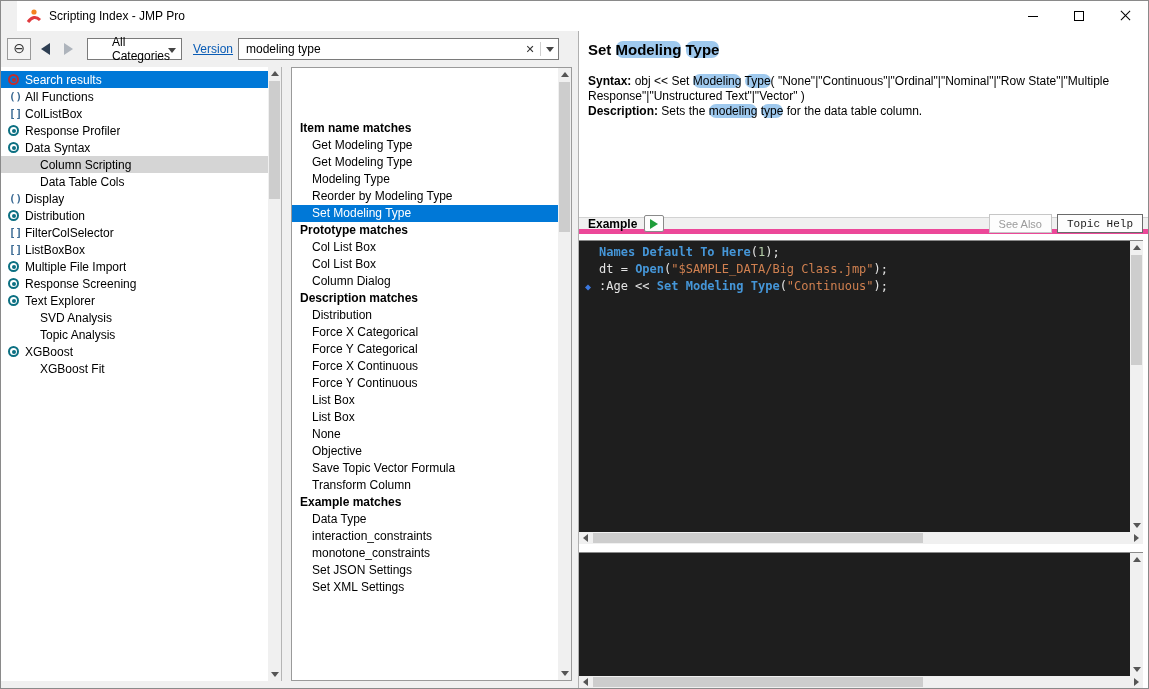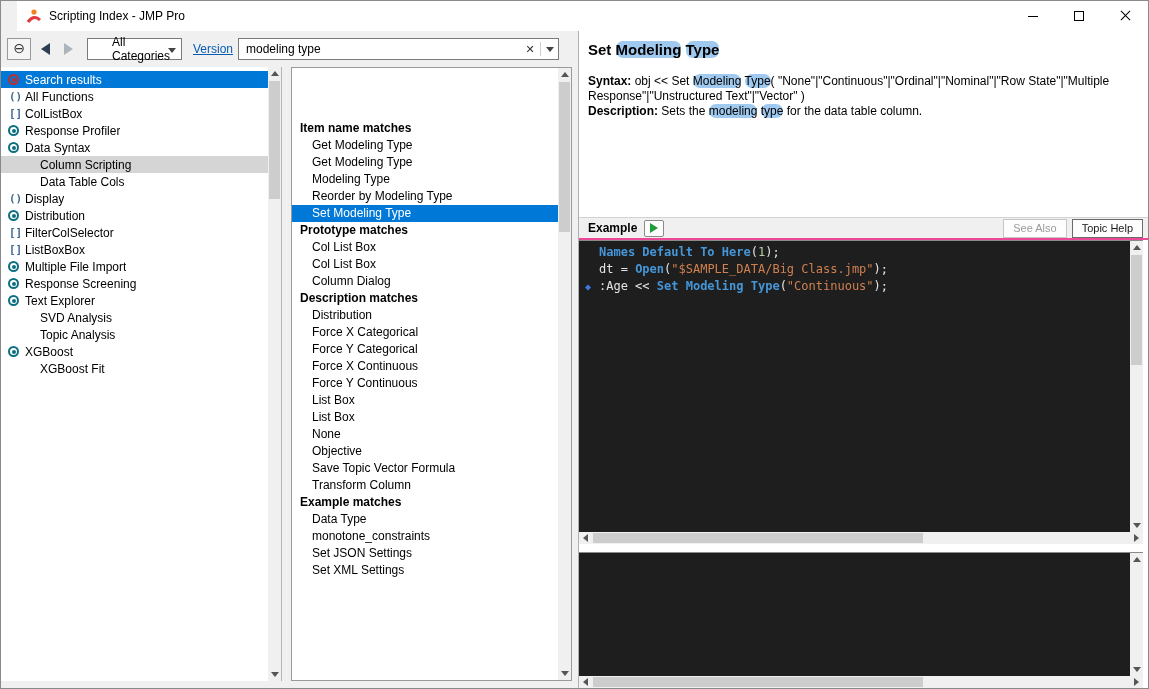--- a/index.html
+++ b/index.html
@@ -70,28 +70,28 @@
   .hs-btn { position:absolute; top:0; width:13px; height:12px; display:flex; align-items:center; justify-content:center; }
   .hs-btn.l { left:0; } .hs-btn.r { right:0; }
   .hs-thumb { position:absolute; top:1px; height:10px; background:#cdcdcd; }
 
   
   .right-section { position:absolute; top:30px; left:577px; right:0; bottom:0; background:#fff; border-left:1px solid #b0b0b0; }
   .doc-area { position:absolute; top:0; left:0; right:0; height:186px; background:#fff; padding:10px 10px 0 9px; overflow:hidden; }
   .doc-title { font-size:15px; font-weight:bold; color:#000; margin-bottom:16px; }
   .doc-line { font-size:12px; line-height:15px; color:#000; }
   .hl { background:#9fc9ee;border-radius:7px; }
-  .example-bar { position:absolute; top:186px; left:0; right:0; height:23px; background:#f0f0f0; border-top:1px solid #d2d2d2; border-bottom:2px solid #ec4899; display:flex; align-items:center; padding:0 5px 0 9px; }
+  .example-bar { position:absolute; top:186px; left:0; right:0; height:17px; background:#f0f0f0; border-top:1px solid #d2d2d2; border-bottom:5px solid #ec4899; display:flex; align-items:center; padding:0 5px 0 9px; }
   .ex-label { font-size:12px; font-weight:bold; color:#000; }
   .run-btn { margin-left:7px; width:20px; height:17px; background:#fdfdfd; border:1px solid #8a8a8a; border-radius:2px; display:flex; align-items:center; justify-content:center; }
   .tri-play { width:0;height:0;border-top:5px solid transparent;border-bottom:5px solid transparent;border-left:8px solid #1f9d3a; }
   .flex-sp { flex:1; }
   .flat-btn { height:19px; padding:0 9px; font-size:11px; font-family:"Liberation Sans",sans-serif; background:#fdfdfd; border:1px solid #a0a0a0; margin-left:5px; }
   .flat-btn.disabled { color:#9b9b9b; border-color:#c6c6c6; }
-  .flat-btn.primary { color:#1a1a1a; border-color:#6a6a6a; }
+  .flat-btn.primary { color:#1a1a1a; border-color:#6a6a6a;font-family:Liberation Mono, monospace; }
 
   .code-area { position:absolute; top:209px; left:0; width:564px; height:292px; background:#1e1e1e; border-top:1px solid #8a8a8a; }
   .code-editor { position:absolute; top:3px; left:6px; right:13px; bottom:0; overflow:hidden; }
   .cline { height:17px; line-height:17px; white-space:pre; font-family:"DejaVu Sans Mono", monospace; font-size:12px; }
   .gut { display:inline-block; width:14px; color:#3b78e0; font-size:10px; }
   .tk-pl { color:#e4e4e4; }
   .tk-kw { color:#4596d8; font-weight:bold; }
   .tk-st { color:#d08050; }
   .tk-nm { color:#b5cea8; }
   .code-hscroll { position:absolute; top:501px; left:0; width:564px; height:12px; background:#f0f0f0; }
@@ -249,20 +249,21 @@
           <div class="litem">Force X Continuous</div>
           <div class="litem">Force Y Continuous</div>
           <div class="litem">List Box</div>
           <div class="litem">List Box</div>
           <div class="litem">None</div>
           <div class="litem">Objective</div>
           <div class="litem">Save Topic Vector Formula</div>
           <div class="litem">Transform Column</div>
           <div class="lhead">Example matches</div>
           <div class="litem">Data Type</div>
+          <div class="litem">interaction_constraints</div>
           <div class="litem">monotone_constraints</div>
           <div class="litem">Set JSON Settings</div>
           <div class="litem">Set XML Settings</div>
         </div>
       <div class="vscroll">
         <div class="sb-btn top">
             <span class="tri-up"></span>
           </div>
         <div class="sb-thumb" style="top:14px;height:150px;"></div>
         <div class="sb-btn bot">

